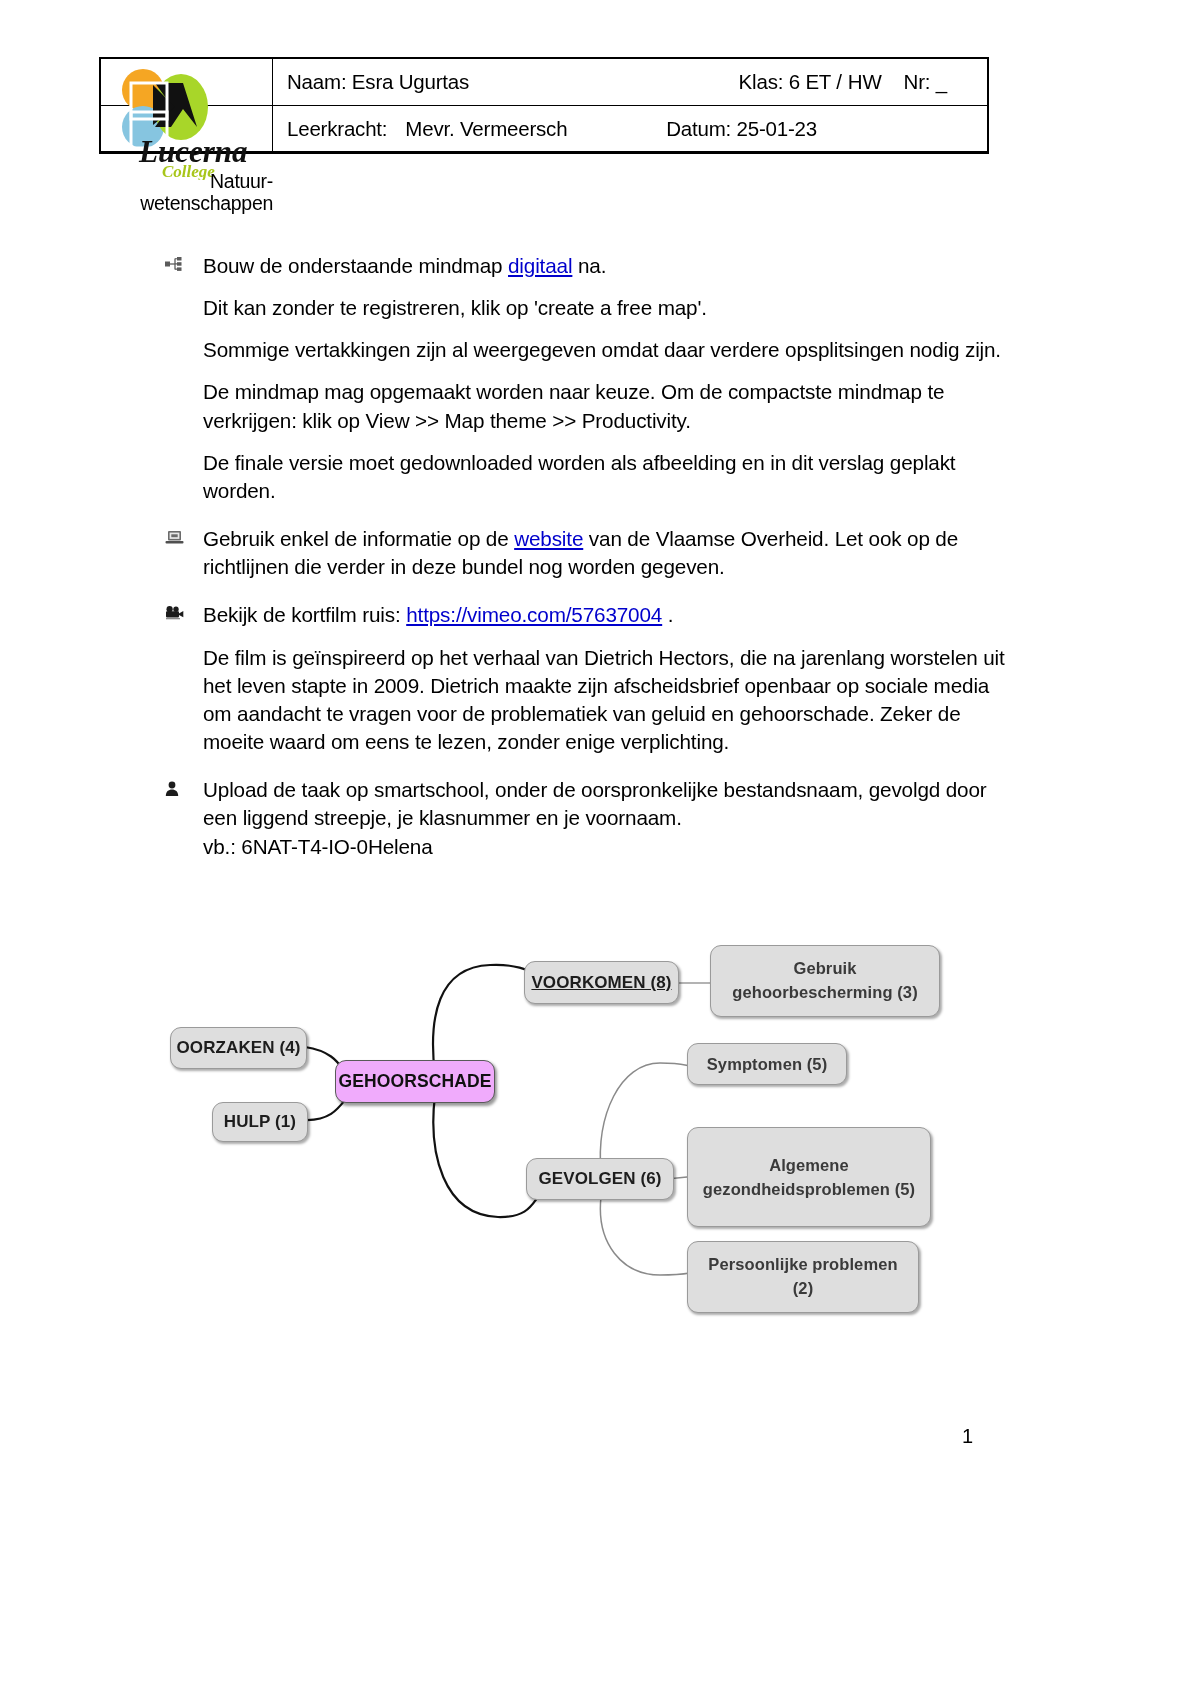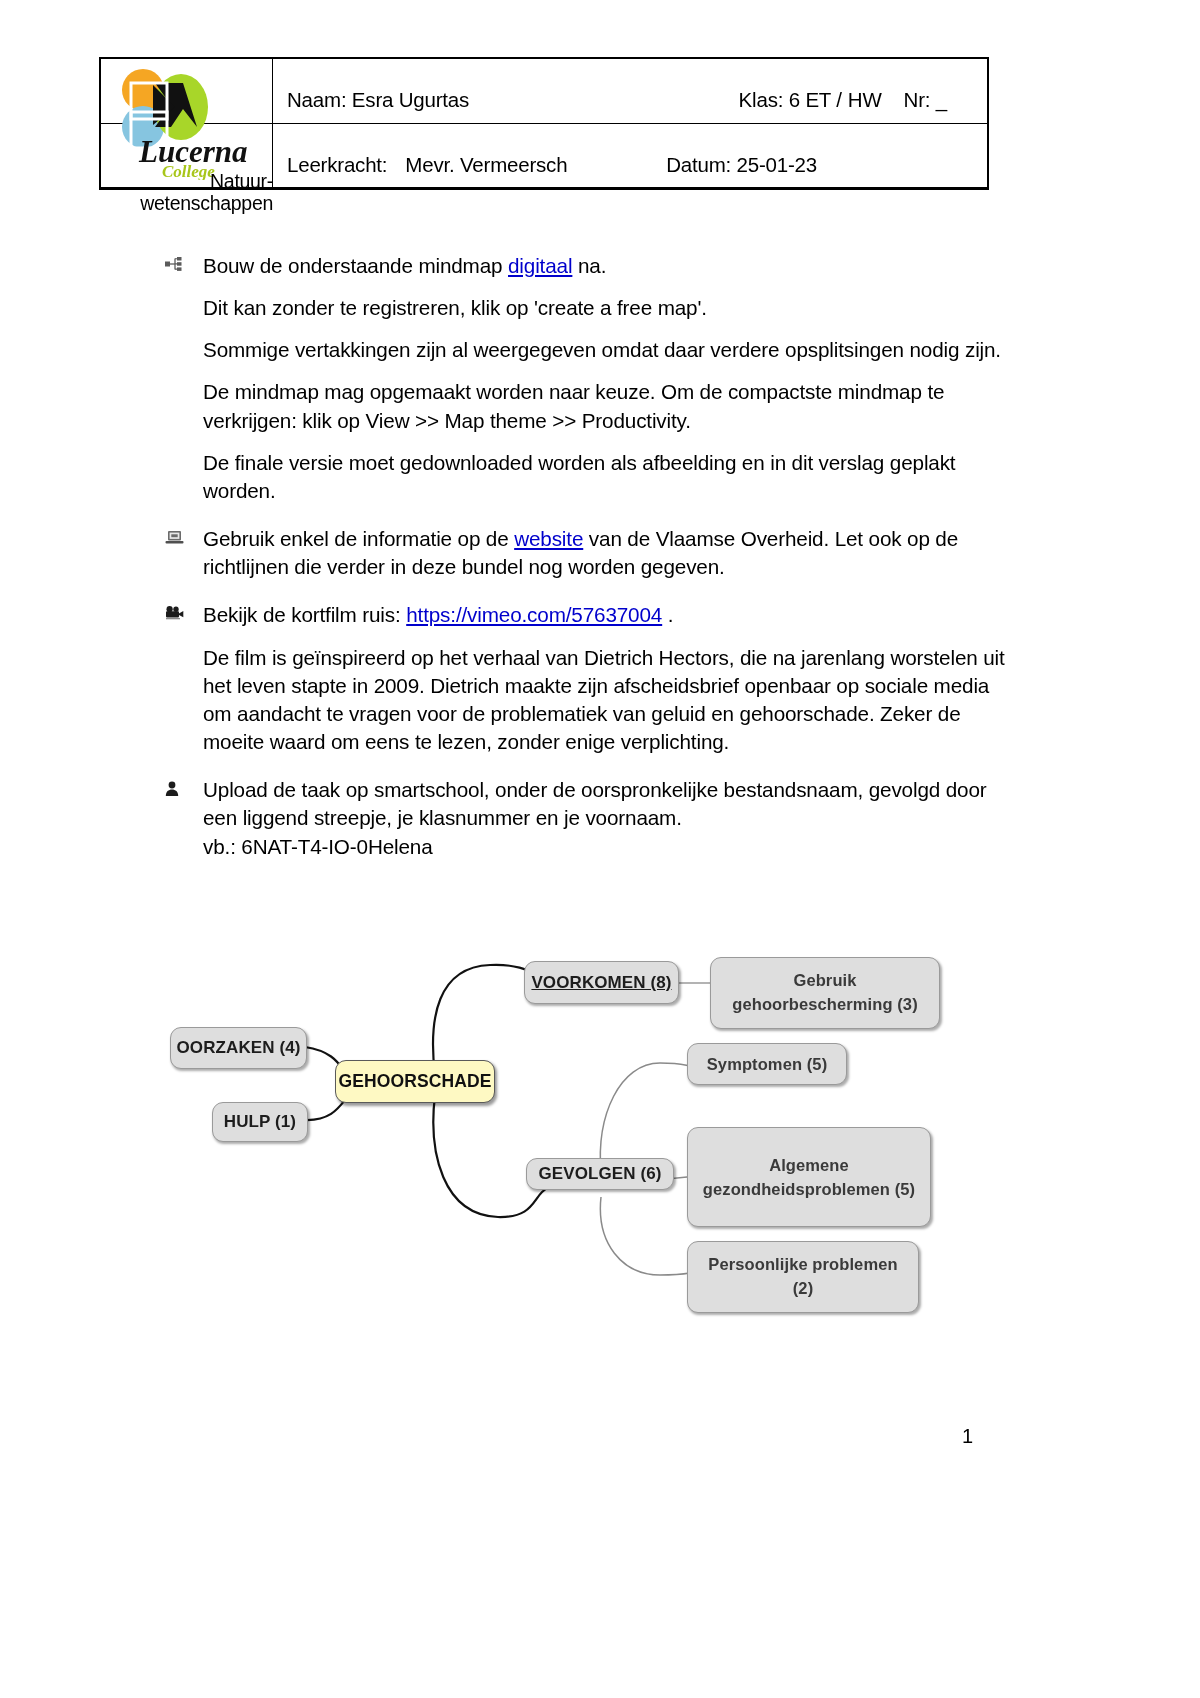--- a/index.html
+++ b/index.html
@@ -34,21 +34,21 @@
   }
   .logo-cell {
     width: 172px;
     min-width: 172px;
     position: relative;
     border-right: 1px solid #000;
     box-sizing: border-box;
   }
   .hdr-cell {
     flex: 1;
-    padding: 28px 0 10px 14px;
+    padding: 10px 0 10px 14px;
     font-size: 20.5px;
     line-height: 1.25;
     display: flex;
     align-items: center;
     box-sizing: border-box;
     letter-spacing: -0.2px;
   }
   .hdr-cell .grow { flex: 1; }
   .red { color: #000000; }
 
@@ -128,21 +128,21 @@
     display: flex;
     align-items: center;
     justify-content: center;
     text-align: center;
     font-weight: bold;
     color: #3a3a3a;
     box-shadow: 1.5px 2px 2.5px rgba(0,0,0,0.33);
     letter-spacing: 0.1px;
   }
   .node.center {
-    background: #fef9c3;
+    background: #f0abfc;
     border: 1.3px solid #5a5a5a;
     color: #111111;
     box-shadow: 2px 2.5px 3px rgba(0,0,0,0.4);
   }
   .node.dark { color: #1d1d1d; }
 
   
   .page-num {
     position: absolute;
     left: 962px;
@@ -291,24 +291,24 @@
   </svg>
 
   <div class="node dark" style="left:10px; top:102px; width:137px; height:42px; font-size:17px;">OORZAKEN (4)</div>
 
   <div class="node dark" style="left:52px; top:177px; width:96px; height:40px; font-size:17px;">HULP (1)</div>
 
   <div class="node center" style="left:175px; top:135px; width:160px; height:43px; font-size:17.5px;">GEHOORSCHADE</div>
 
   <div class="node dark" style="left:364px; top:36px; width:155px; height:43px; font-size:17px;text-decoration:underline;">VOORKOMEN (8)</div>
 
-  <div class="node" style="left:550px; top:32px; width:230px; height:72px; font-size:16.5px; line-height:1.45; padding:0 14px;">Gebruik gehoorbescherming (3)</div>
+  <div class="node" style="left:550px; top:20px; width:230px; height:72px; font-size:16.5px; line-height:1.45; padding:0 14px;">Gebruik gehoorbescherming (3)</div>
 
   <div class="node" style="left:527px; top:118px; width:160px; height:42px; font-size:16.5px;">Symptomen (5)</div>
 
-  <div class="node dark" style="left:366px; top:233px; width:148px; height:32px; font-size:17px;text-align:right;">GEVOLGEN (6)</div>
+  <div class="node dark" style="left:366px; top:233px; width:148px; height:42px; font-size:17px;text-align:right;">GEVOLGEN (6)</div>
 
   <div class="node" style="left:527px; top:202px; width:244px; height:100px; font-size:16.5px; line-height:1.48; padding:0 14px;">Algemene gezondheidsproblemen (5)</div>
 
   <div class="node" style="left:527px; top:316px; width:232px; height:72px; font-size:16.5px; line-height:1.45; padding:0 16px;">Persoonlijke problemen (2)</div>
 </div>
 
 <div class="page-num">1</div>
 
 </body></html>

